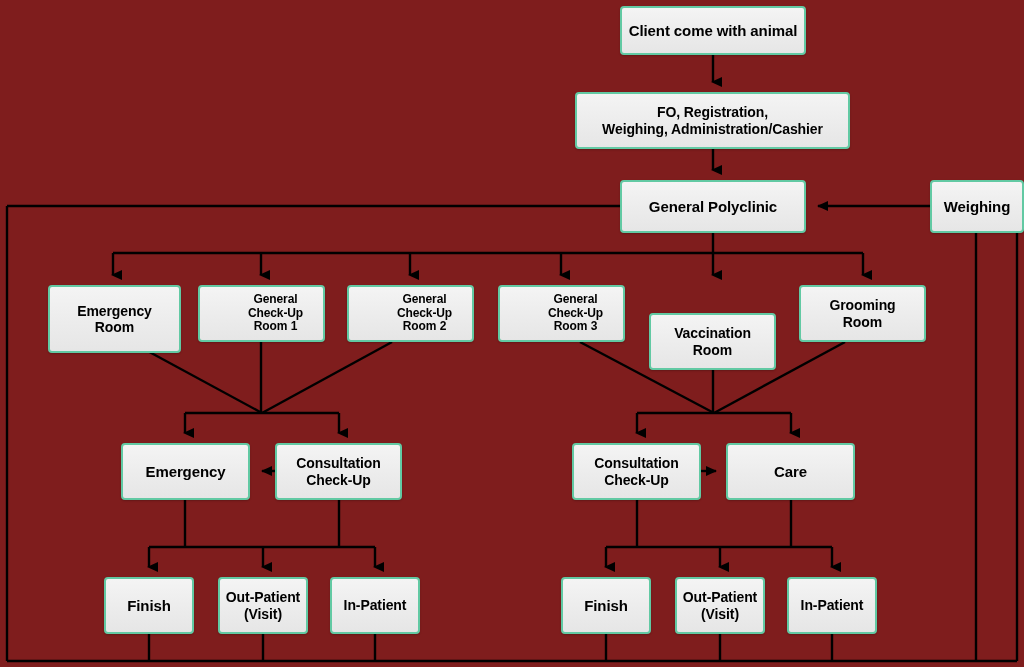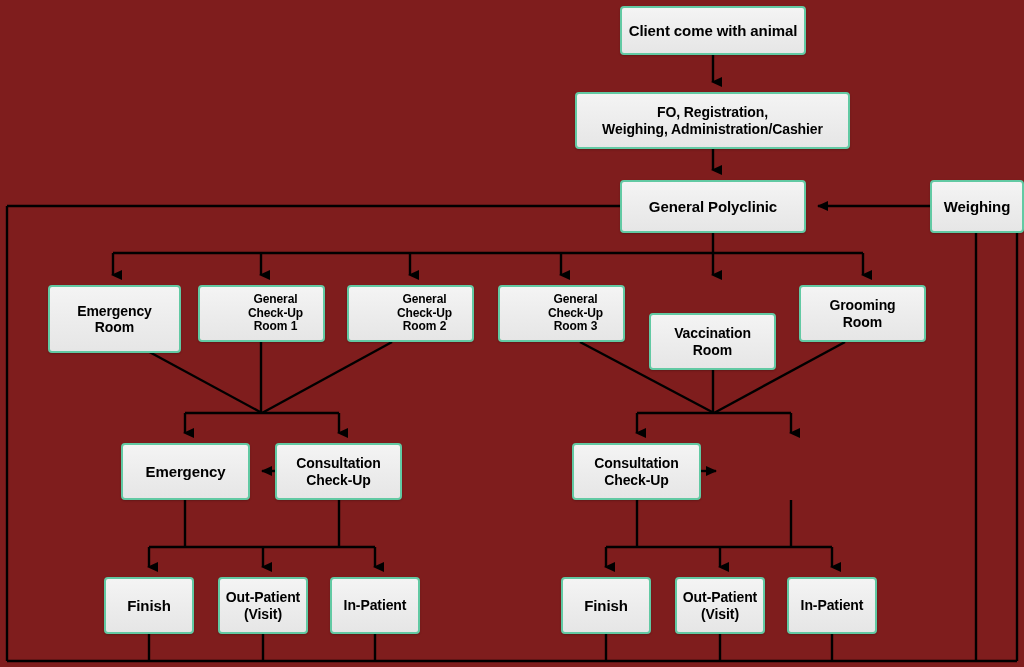--- a/index.html
+++ b/index.html
@@ -185,20 +185,23 @@
   <div class="node-box fs-14" style="left:275px;top:443px;width:127px;height:57px;">
     <span class="node-label">Consultation
 Check-Up</span>
   </div>
 
   <div class="node-box fs-14" style="left:572px;top:443px;width:129px;height:57px;">
     <span class="node-label">Consultation
 Check-Up</span>
   </div>
 
+  <div class="node-box fs-15" style="left:726px;top:443px;width:129px;height:57px;">
+    <span class="node-label">Care</span>
+  </div>
 
   <div class="node-box fs-15" style="left:104px;top:577px;width:90px;height:57px;">
     <span class="node-label">Finish</span>
   </div>
 
   <div class="node-box fs-14" style="left:218px;top:577px;width:90px;height:57px;">
     <span class="node-label">Out-Patient
 (Visit)</span>
   </div>
 

